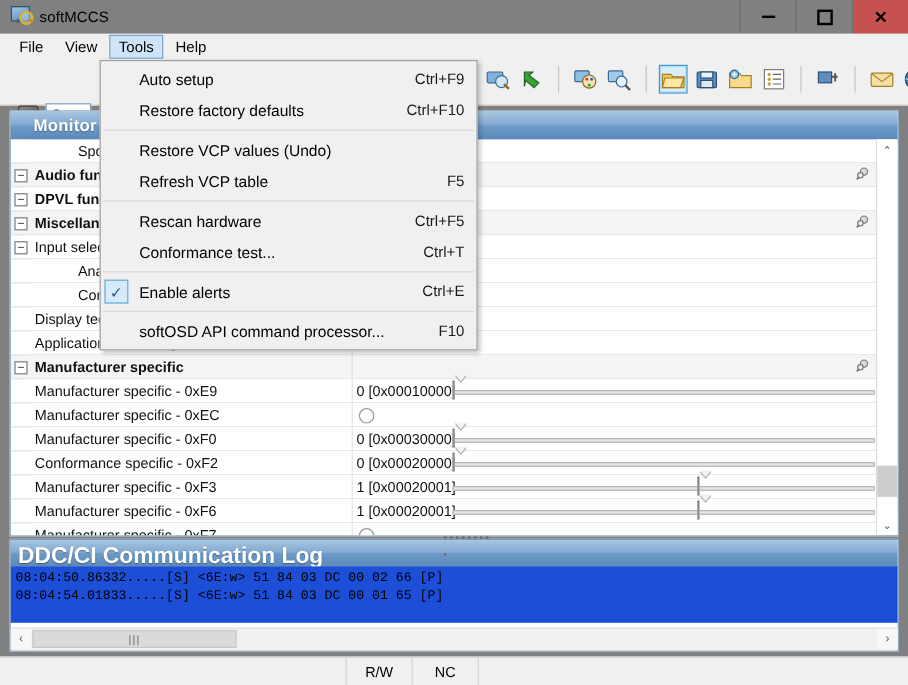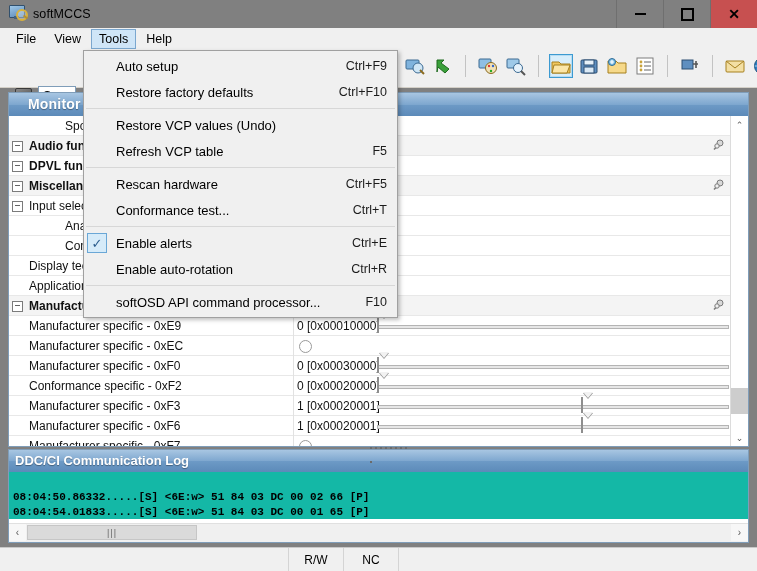--- a/index.html
+++ b/index.html
@@ -184,34 +184,34 @@
   
   .logpanel{
     position:absolute;left:8px;top:449px;width:741px;height:94px;
     background:#fff;border:1px solid #7f9db9;box-sizing:border-box;
   }
   .log-head{
     height:22px;background:linear-gradient(180deg,#a8c6e2 0%,#7ea7cf 50%,#6d9ac6 51%,#5c8ab9 100%);
     position:relative;border-bottom:1px solid #4c7aa9;
   }
   .log-head .lt{
-    position:absolute;left:6px;top:3px;color:#fff;font-weight:bold;font-size:13px;
+    position:absolute;left:6px;top:3px;color:#fff;font-weight:bold;font-size:19px;
     text-shadow:0 1px 1px rgba(0,0,0,.35);
   }
   .grip{
     position:absolute;left:361px;top:-5px;width:44px;height:6px;
   }
   .grip i{
     display:inline-block;width:2px;height:2px;background:#6b6b6b;margin-right:3px;
     vertical-align:top;margin-top:2px;
   }
   .log-body{
-    position:absolute;left:0;top:22px;width:739px;height:47px;background:#14b8a6;
-    padding:18px 0 0 4px;box-sizing:border-box;
-    font-family:"Liberation Mono", monospace;font-size:11px;color:#000;line-height:15px;font-weight:bold;
+    position:absolute;left:0;top:22px;width:739px;height:47px;background:#1d4ed8;
+    padding:3px 0 0 4px;box-sizing:border-box;
+    font-family:"Liberation Mono", monospace;font-size:11px;color:#000;line-height:15px;
   }
   .hsb{
     position:absolute;left:0;bottom:0;width:739px;height:18px;background:#f0f0f0;
     border-top:1px solid #e0e0e0;
   }
   .hsb .harw{
     position:absolute;top:0;width:17px;height:17px;display:flex;align-items:center;
     justify-content:center;color:#5a5a5a;font-size:10px;background:#f7f7f7;
   }
   .hsb .harw.l{left:0;}
@@ -573,24 +573,20 @@
         <div class="dd-item">
           <span>Conformance test...</span>
           <span class="sc">Ctrl+T</span>
         </div>
         <div class="dd-sep"></div>
         <div class="dd-item">
           <span class="dd-check">✓</span>
           <span>Enable alerts</span>
           <span class="sc">Ctrl+E</span>
         </div>
-        <div class="dd-item">
-          <span>Enable auto-rotation</span>
-          <span class="sc">Ctrl+R</span>
-        </div>
         <div class="dd-sep"></div>
         <div class="dd-item">
           <span>softOSD API command processor...</span>
           <span class="sc">F10</span>
         </div>
       </div>
   </div>
 
 </div>
 

